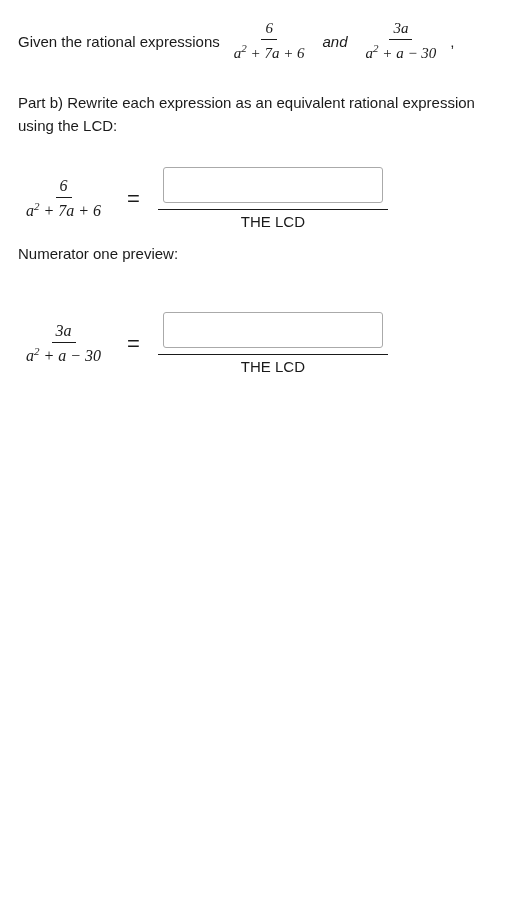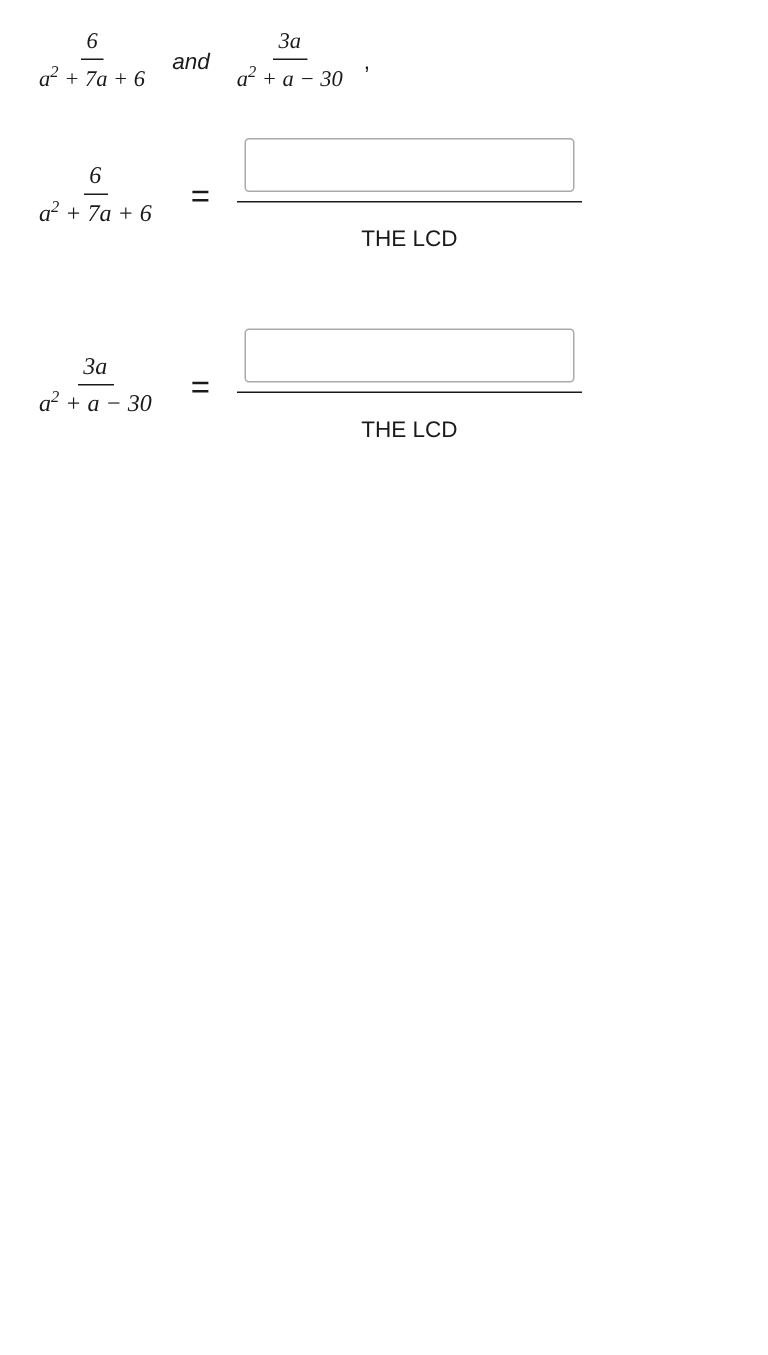--- a/index.html
+++ b/index.html
@@ -133,21 +133,21 @@
       padding: 4px 8px;
       outline: none;
       margin-bottom: 2px;
     }
 
     .answer-denominator-line {
       width: 230px;
       border-top: 1.5px solid #1a1a1a;
       margin-top: 4px;
       text-align: center;
-      padding-top: 16px;
+      padding-top: 3px;
     }
 
     .the-lcd-label {
       font-family: Arial, sans-serif;
       font-size: 15px;
       text-align: center;
       width: 230px;
       margin-top: 2px;
     }
 
@@ -164,51 +164,54 @@
 
     sup {
       font-size: 11px;
       vertical-align: super;
     }
   </style>
 </head>
 <body>
 
 <div class="problem-header">
+  <span class="given-text">Given the rational expressions</span>
   <span class="fraction">
     <span class="numerator">6</span>
     <span class="denominator">a<sup>2</sup> + 7a + 6</span>
   </span>
   <span class="and-text">and</span>
   <span class="fraction">
     <span class="numerator">3a</span>
     <span class="denominator">a<sup>2</sup> + a − 30</span>
   </span>
   <span class="comma">,</span>
 </div>
 
 <div class="section">
 </div>
 
 <div class="section rewrite-section">
+  <p class="part-label">Part b) Rewrite each expression as an equivalent rational expression using the LCD:</p>
 
   <div class="expression-row">
     <span class="fraction">
       <span class="numerator">6</span>
       <span class="denominator">a<sup>2</sup> + 7a + 6</span>
     </span>
     <span class="equals-sign">=</span>
     <div class="answer-fraction">
       <input type="text" class="answer-numerator-input" style="">
       <div class="answer-denominator-line">
         <span class="the-lcd-label">THE LCD</span>
       </div>
     </div>
   </div>
 
+  <p class="numerator-preview">Numerator one preview:</p>
 
   <div class="divider-space"></div>
 
   <div class="expression-row">
     <span class="fraction">
       <span class="numerator">3a</span>
       <span class="denominator">a<sup>2</sup> + a − 30</span>
     </span>
     <span class="equals-sign">=</span>
     <div class="answer-fraction">

